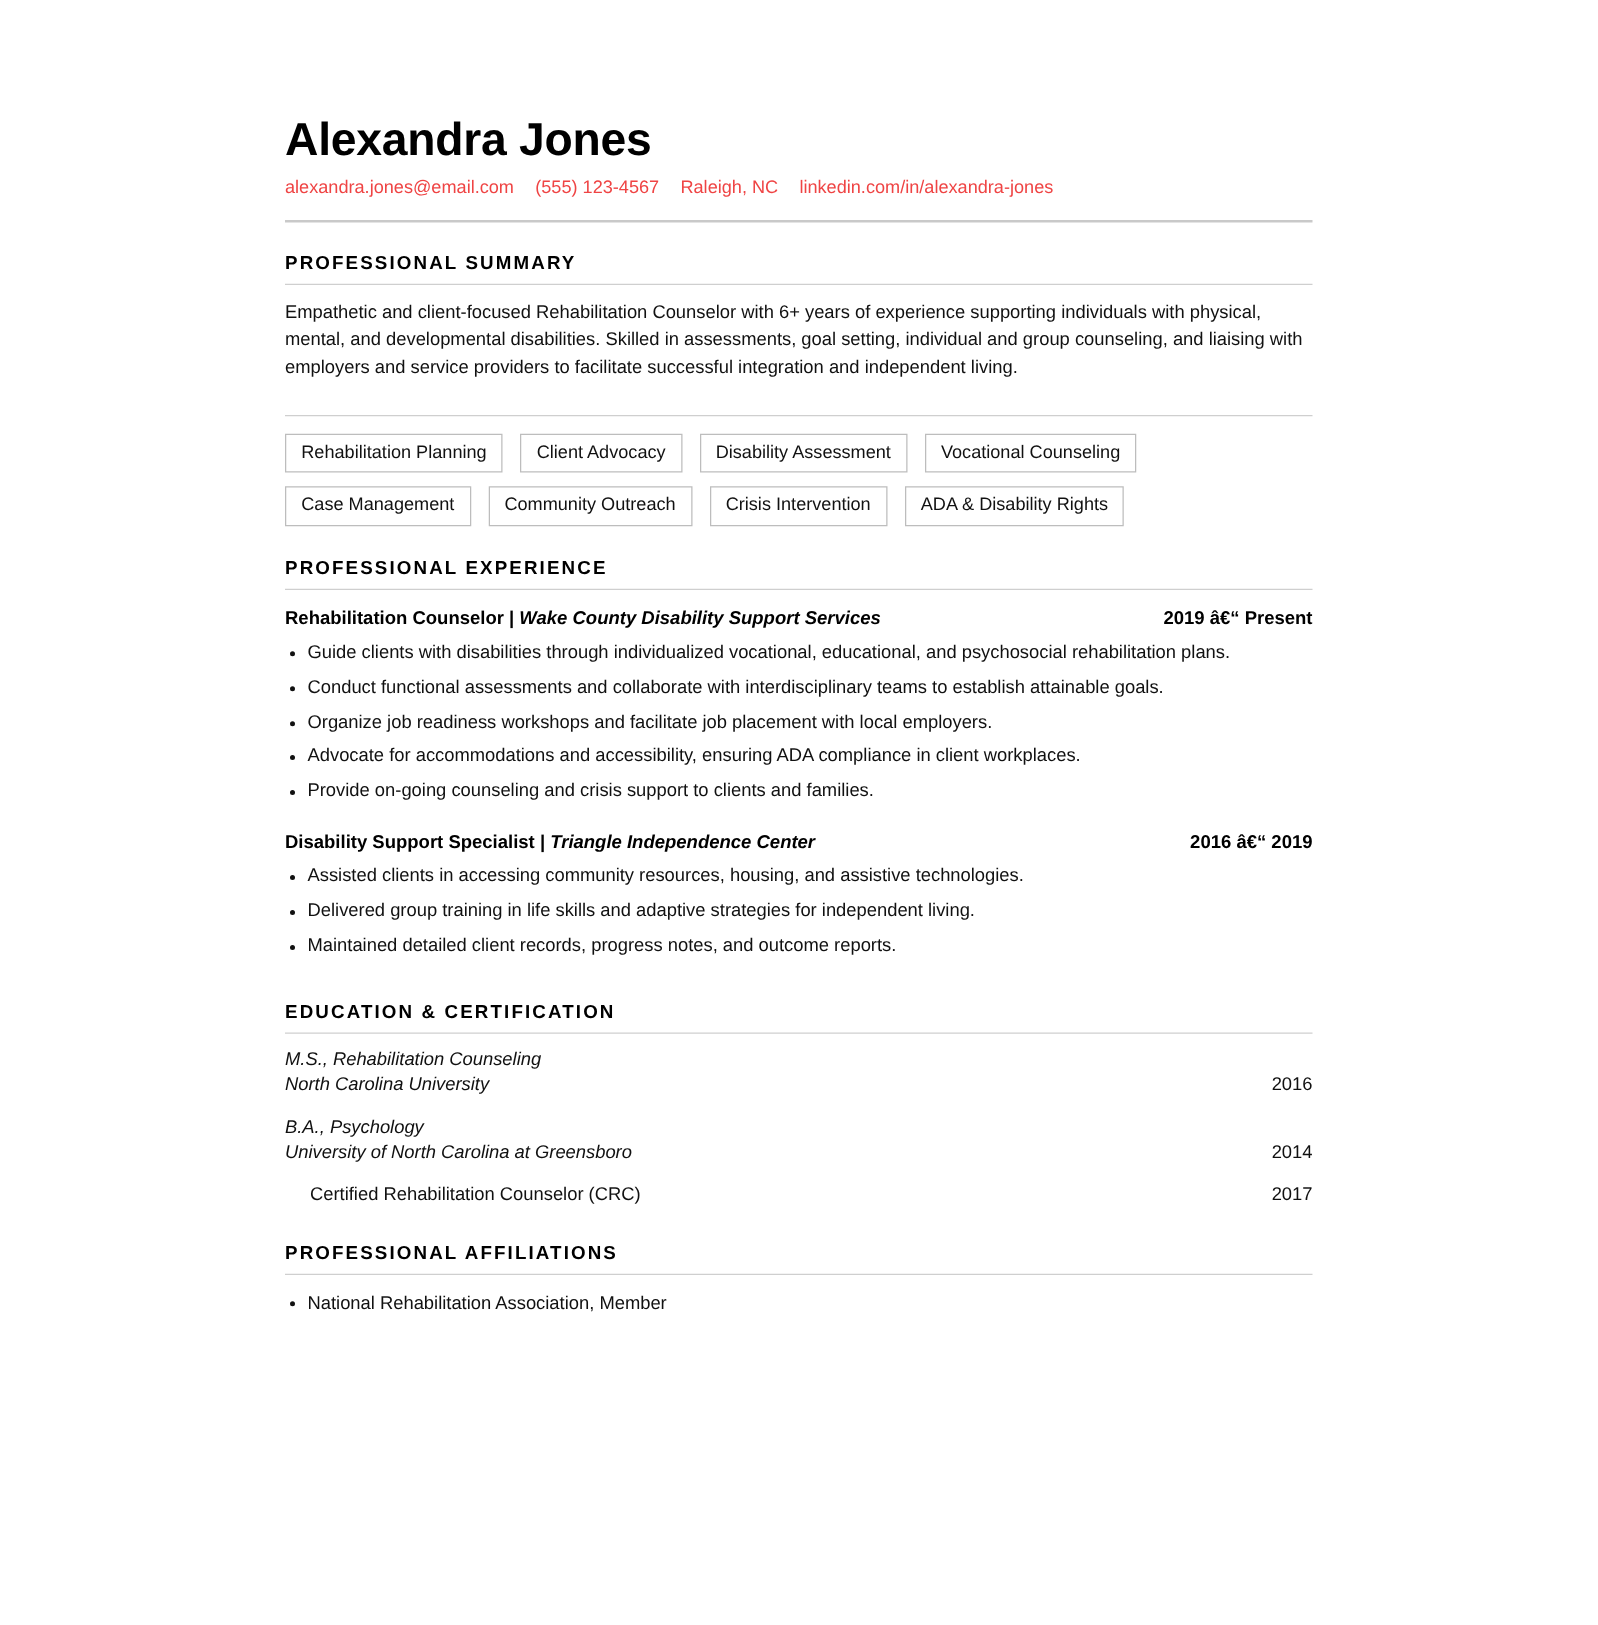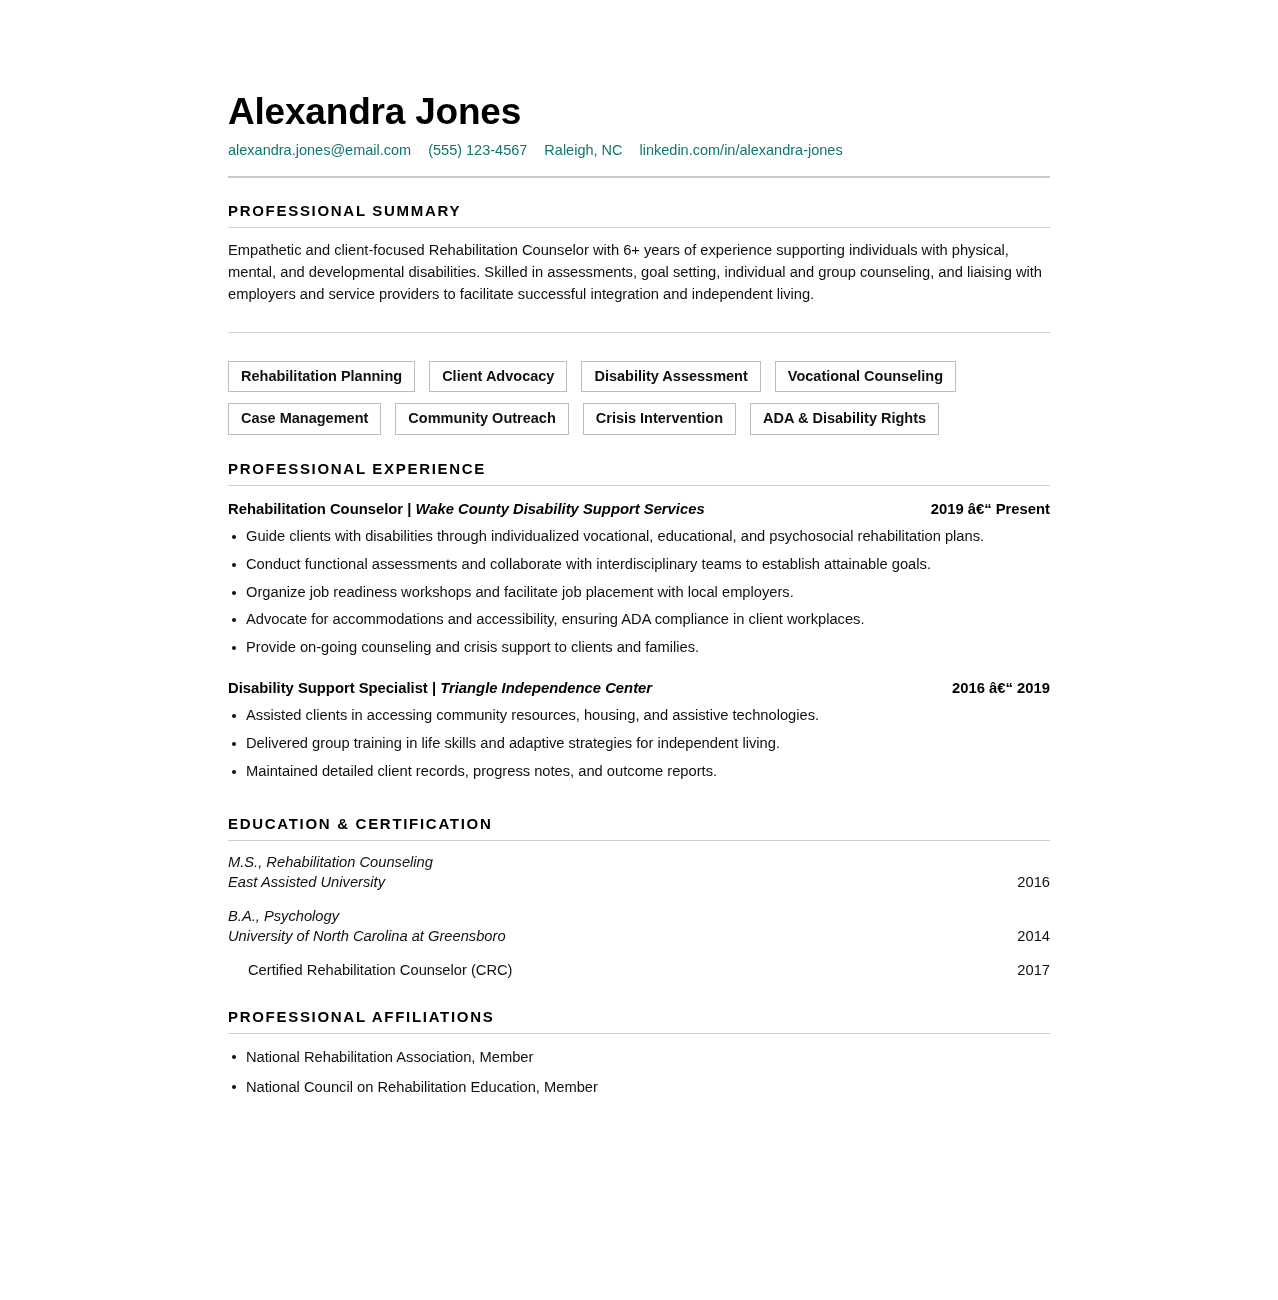--- a/index.html
+++ b/index.html
@@ -35,21 +35,21 @@
     font-size: 37px;
     font-weight: bold;
     line-height: 1.06;
     letter-spacing: -0.2px;
     margin: 0 0 10px 0;
     color: #000;
   }
   .contact-line {
     font-size: 14.5px;
     line-height: 1.25;
-    color: #0f766e;
+    color: #ef4444;
     white-space: nowrap;
   }
   .contact-item { display: inline; }
   .contact-gap { display: inline-block; width: 17px; }
 
   .header-rule {
     border: 0;
     border-top: 2px solid #c9c9c9;
     margin: 17px 0 0 0;
     height: 0;
@@ -80,23 +80,22 @@
     margin: 12px 0 0 0;
     color: #111;
     text-align: left;
   }
 
   
   .chips {
     display: flex;
     flex-wrap: wrap;
     gap: 11px 14px;
-    margin-top: 28px;
+    margin-top: 14px;
     max-width: 740px;
-    font-weight: bold;
   }
   .chip {
     border: 1px solid #bdbdbd;
     background: #ffffff;
     padding: 6px 12px 7px 12px;
     font-size: 14.5px;
     line-height: 1.15;
     color: #111;
     white-space: nowrap;
     border-radius: 0;
@@ -277,21 +276,21 @@
     </div>
 
     <div class="section section-education">
       <h2 class="section-title">EDUCATION &amp; CERTIFICATION</h2>
       <hr class="section-rule">
       <div class="edu-list">
 
         <div class="edu-entry">
           <div class="edu-main">
             <span class="edu-degree">M.S., Rehabilitation Counseling</span>
-            <span class="edu-school">East Assisted University</span>
+            <span class="edu-school">North Carolina University</span>
           </div>
           <div class="edu-year">2016</div>
         </div>
 
         <div class="edu-entry">
           <div class="edu-main">
             <span class="edu-degree">B.A., Psychology</span>
             <span class="edu-school">University of North Carolina at Greensboro</span>
           </div>
           <div class="edu-year">2014</div>
@@ -305,18 +304,17 @@
         </div>
 
       </div>
     </div>
 
     <div class="section section-affiliations">
       <h2 class="section-title">PROFESSIONAL AFFILIATIONS</h2>
       <hr class="section-rule">
       <ul class="aff-list">
         <li>National Rehabilitation Association, Member</li>
-        <li>National Council on Rehabilitation Education, Member</li>
       </ul>
     </div>
 
   </div>
 </div>
 
 </body></html>

